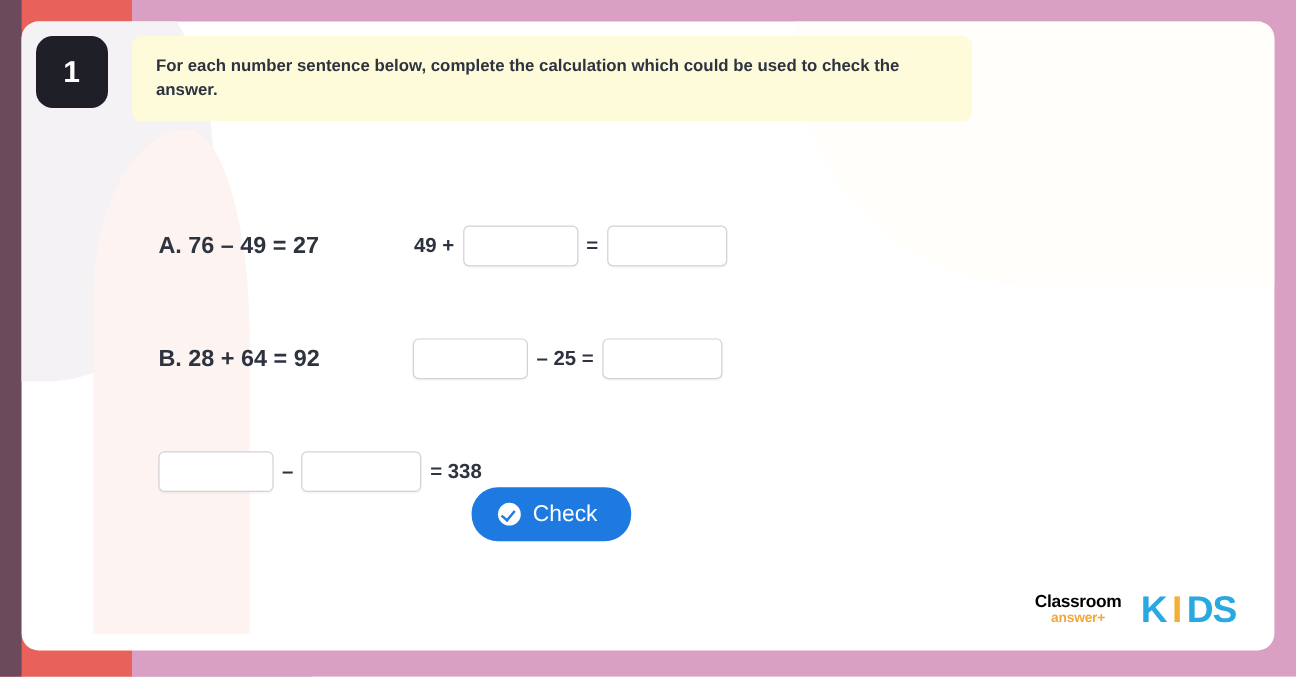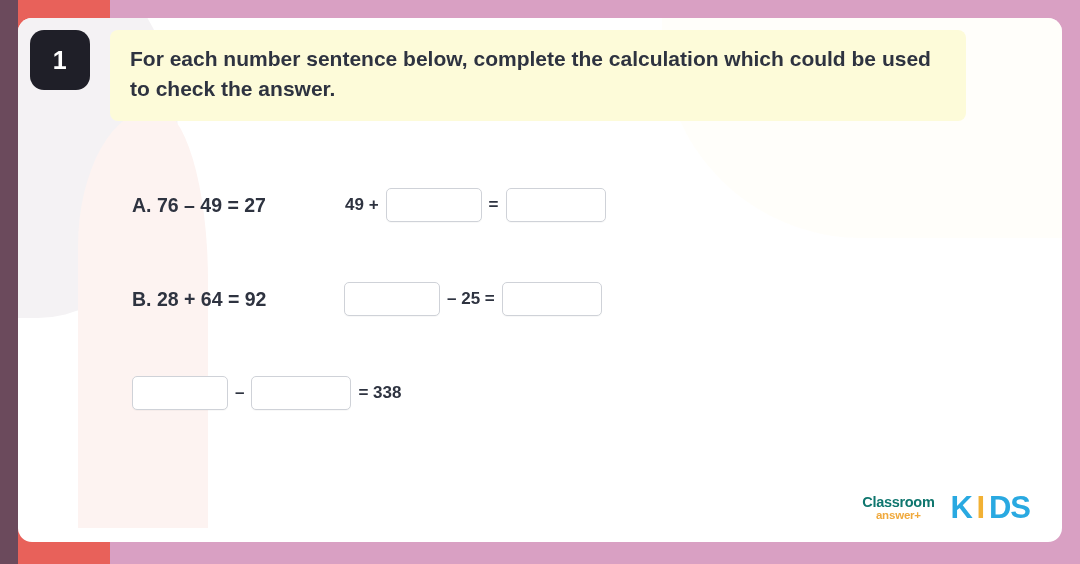--- a/index.html
+++ b/index.html
@@ -82,26 +82,26 @@
     display: flex;
     align-items: center;
     justify-content: center;
     letter-spacing: .5px;
   }
 
   
   .q-banner {
     position: absolute;
     left: 92px; top: 12px;
-    width: 856px;
+    width: 700px;
     background: #fdfbd9;
     border-radius: 8px;
     padding: 14px 20px 16px 20px;
     color: #2e3340;
-    font-size: 21px;
+    font-size: 14px;
     font-weight: bold;
     line-height: 1.45;
   }
 
   
   .rows {
     position: absolute;
     left: 0; top: 140px;
     width: 100%;
   }
@@ -189,21 +189,21 @@
   }
   .cs-logo {
     display: flex;
     flex-direction: column;
     align-items: center;
     line-height: 1;
   }
   .cs-logo .l1 {
     font-size: 14.5px;
     font-weight: bold;
-    color: #0f766e;
+    color: #000000;
     letter-spacing: -.3px;
   }
   .cs-logo .l2 {
     font-size: 11.5px;
     font-weight: bold;
     color: #f0a93c;
     letter-spacing: -.2px;
     margin-top: 1px;
   }
   .kids-logo {
@@ -273,20 +273,26 @@
           <div class="expr">
             <input class="ans" type="text" value="" style="">
             <span class="op">–</span>
             <input class="ans wide" type="text" value="" style="">
             <span class="op">= 338</span>
           </div>
         </div>
 
       </div>
 
+      <div class="check-wrap">
+        <button class="check-btn">
+          <span class="tick"></span>
+          <span>Check</span>
+        </button>
+      </div>
 
       <div class="logos">
         <div class="cs-logo">
           <span class="l1">Classroom</span>
           <span class="l2">answer+</span>
         </div>
         <div class="kids-logo">
           <span class="k">K</span>
           <span class="i-wrap">
             <span class="i-bulb">I</span>

